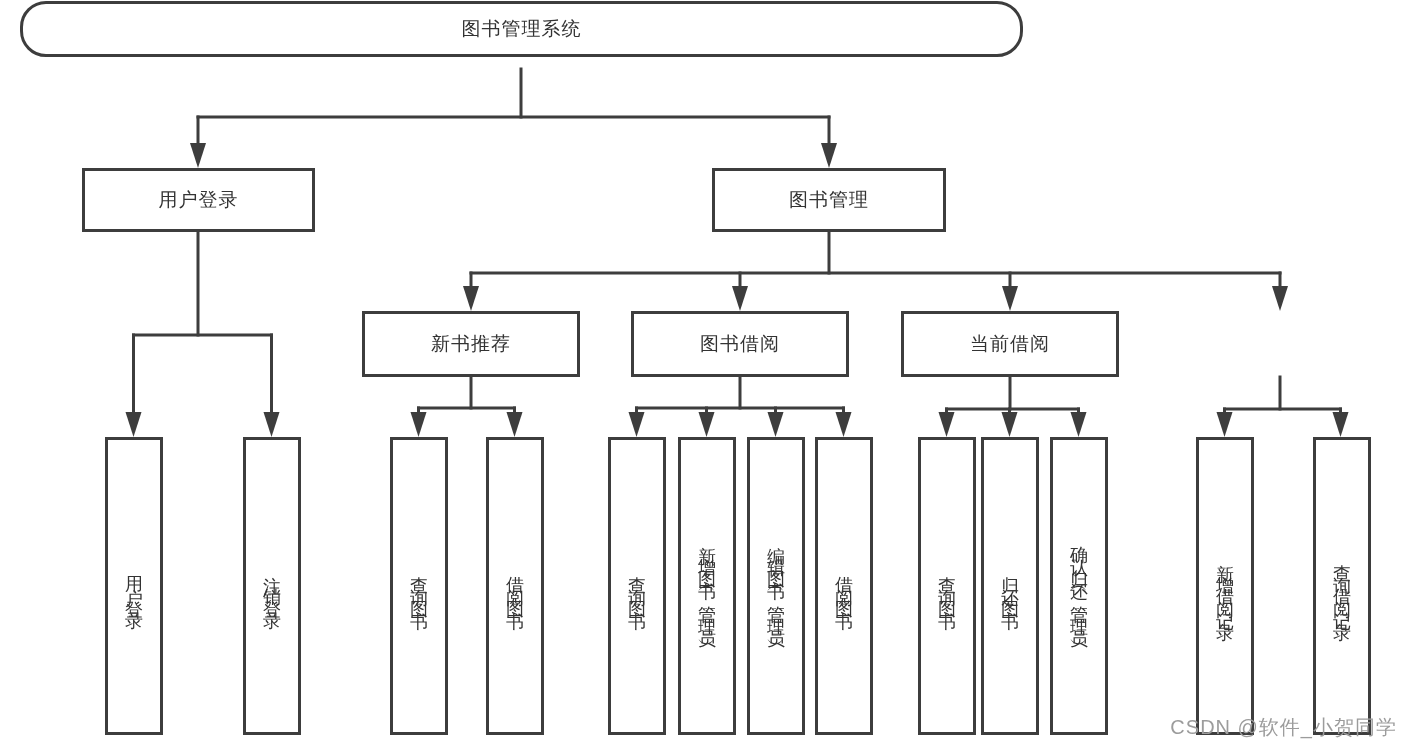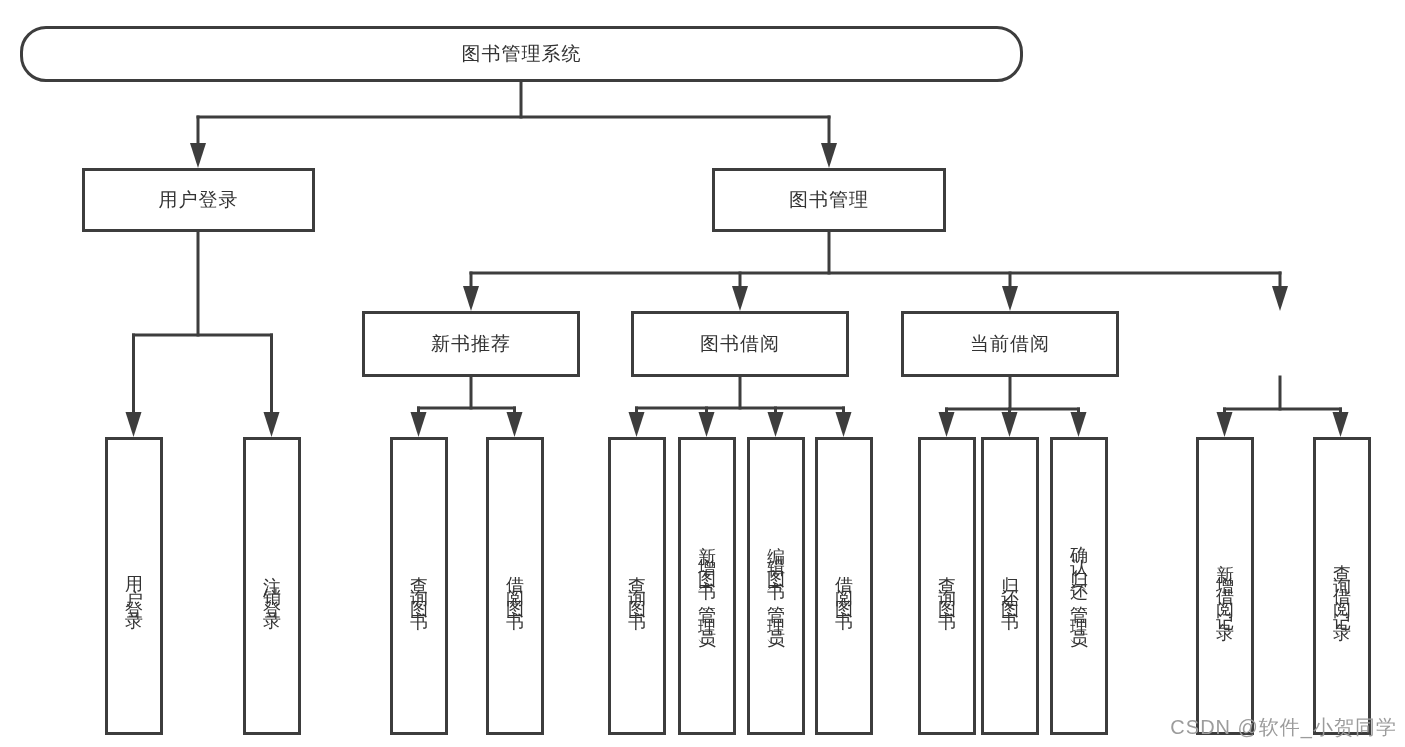--- a/index.html
+++ b/index.html
@@ -26,21 +26,21 @@
     align-items: center;
     justify-content: center;
     color: #333333;
     z-index: 2;
   }
   .hbox span {
     font-size: 19px;
     letter-spacing: 1px;
     white-space: nowrap;
   }
-  .root  { left: 20px;  top: 26px;  width: 1003px; height: 56px; border-radius: 26px; }
+  .root  { left: 20px;  top: 1px;  width: 1003px; height: 56px; border-radius: 26px; }
   .lvl2  { top: 168px; height: 64px; }
   .lvl2.l2a { left: 82px;  width: 233px; }
   .lvl2.l2b { left: 712px; width: 234px; }
   .lvl3  { top: 311px; height: 66px; width: 218px; }
   .leaf  { top: 437px; height: 298px; width: 58px; }
   .vtext {
     writing-mode: vertical-rl;
     text-orientation: mixed;
     font-size: 18px;
     letter-spacing: 12px;

